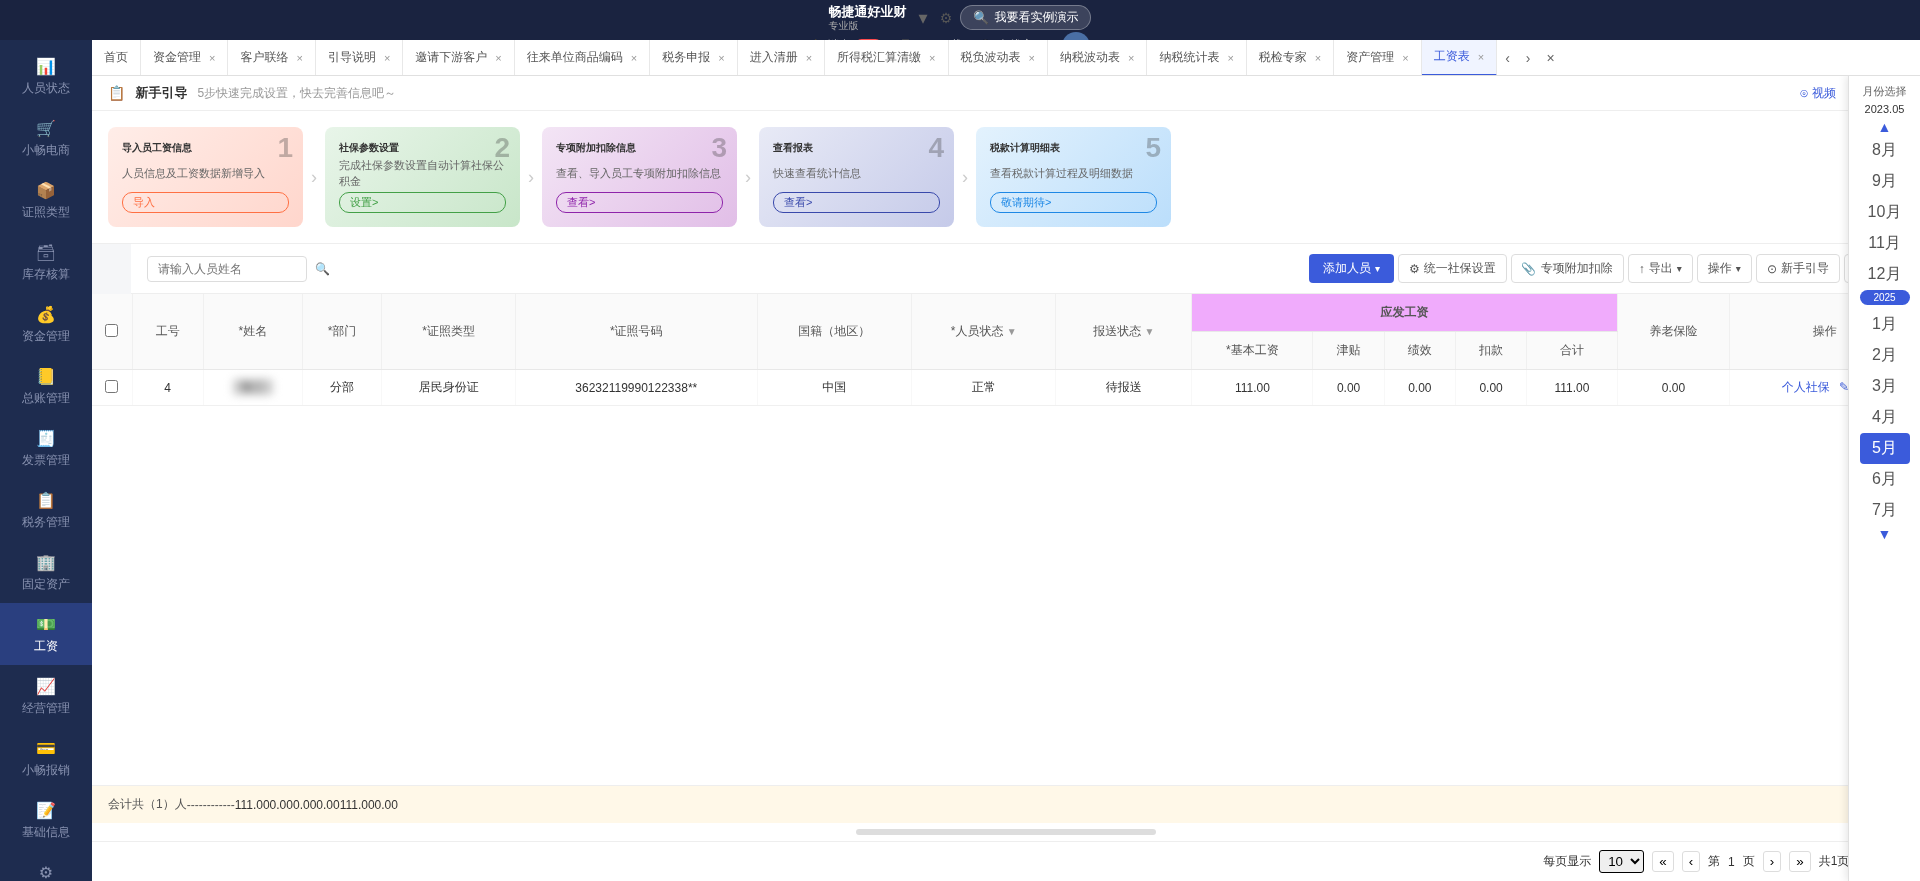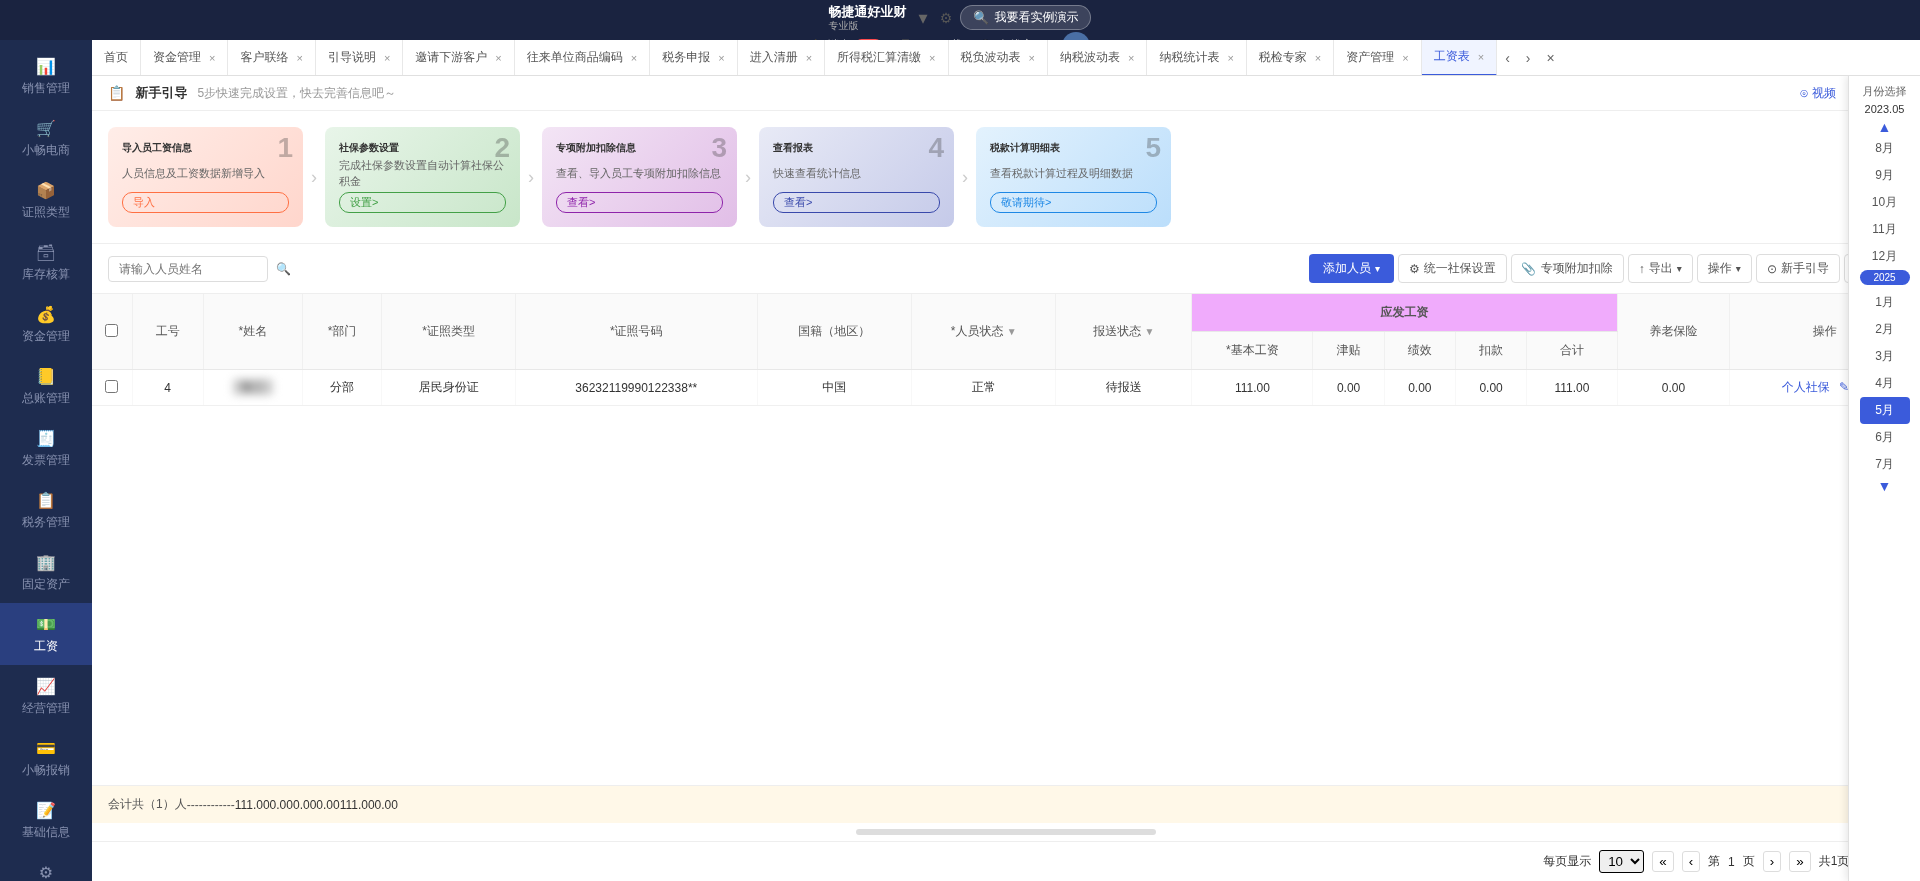--- a/index.html
+++ b/index.html
@@ -53,21 +53,21 @@
     .step-desc { font-size: 11px; color: #666; line-height: 1.4; }
     .step-btn { display: inline-block; padding: 2px 10px; border-radius: 10px; font-size: 11px; cursor: pointer; border: 1px solid; }
     .step-btn-1 { border-color: #ff7043; color: #ff7043; }
     .step-btn-2 { border-color: #43a047; color: #43a047; }
     .step-btn-3 { border-color: #8e24aa; color: #8e24aa; }
     .step-btn-4 { border-color: #3949ab; color: #3949ab; }
     .step-btn-5 { border-color: #1e88e5; color: #1e88e5; }
     .step-arrow { color: #ccc; font-size: 18px; padding: 0 8px; }
 
     
-    .toolbar { background: #fff; padding: 10px 16px; display: flex; align-items: center; gap: 8px; border-bottom: 1px solid #eee; }
+    .toolbar { background: #fff; padding: 10px 16px; display: flex; align-items: center; gap: 8px; border-bottom: 1px solid #eee; margin-left: 39px; }
     .search-input { border: 1px solid #ddd; border-radius: 4px; padding: 5px 10px; width: 160px; font-size: 12px; }
     .search-icon-btn { color: #999; cursor: pointer; }
     .toolbar-right { margin-left: auto; display: flex; gap: 4px; }
     .btn-primary { background: #3b5bdb; color: #fff; border: none; border-radius: 4px; padding: 6px 14px; font-size: 12px; cursor: pointer; display: flex; align-items: center; gap: 4px; }
     .btn-outline { background: #fff; color: #555; border: 1px solid #ddd; border-radius: 4px; padding: 5px 10px; font-size: 12px; cursor: pointer; display: flex; align-items: center; gap: 4px; }
     table { width: 100%; border-collapse: collapse; font-size: 12px; }
     thead tr { background: #fafafa; }
     th { padding: 10px 8px; text-align: center; border-bottom: 1px solid #e8e8e8; border-right: 1px solid #f0f0f0; font-weight: 500; color: #555; white-space: nowrap; }
     td { padding: 9px 8px; text-align: center; border-bottom: 1px solid #f0f0f0; border-right: 1px solid #f8f8f8; color: #333; }
     .th-group { background: #f0abfc; font-weight: 600; }
@@ -87,21 +87,21 @@
     .pagination-bar { background: #fff; padding: 8px 16px; display: flex; align-items: center; justify-content: flex-end; gap: 8px; font-size: 12px; border-top: 1px solid #eee; }
     .page-select { border: 1px solid #000000; border-radius: 3px; padding: 2px 4px; }
     .page-btn { border: 1px solid #ddd; border-radius: 3px; padding: 2px 6px; cursor: pointer; background: #fff; }
     .page-btn:disabled { color: #ccc; cursor: default; }
 
     
     .month-panel { position: absolute; right: 0; top: 0; width: 72px; background: #fff; border-left: 1px solid #e0e0e0; box-shadow: -2px 0 8px rgba(0,0,0,0.1); display: flex; flex-direction: column; align-items: center; padding: 8px 0; z-index: 100; height: 100%; }
     .month-panel-title { font-size: 11px; color: #666; margin-bottom: 4px; text-align: center; }
     .month-year { font-size: 11px; color: #333; font-weight: normal; margin-bottom: 4px; }
     .month-nav { color: #3b5bdb; cursor: pointer; font-size: 14px; }
-    .month-item { width: 50px; text-align: center; padding: 5px 4px; font-size: 12px; cursor: pointer; border-radius: 4px; color: #555; }
+    .month-item { width: 50px; text-align: center; padding: 5px 4px; font-size: 16px; cursor: pointer; border-radius: 4px; color: #555; }
     .month-item.active { background: #3b5bdb; color: #fff; border-radius: 4px; }
     .month-item.year-badge { background: #3b5bdb; color: #fff; font-size: 10px; border-radius: 10px; padding: 2px 6px; margin-bottom: 4px; }
 
     .main-inner { position: relative; display: flex; flex-direction: column; height: 100%; }
     .table-area { flex: 1; overflow: auto; background: #fff; }
 
     .dropdown-arrow { font-size: 10px; }
     .filter-icon { font-size: 10px; color: #999; }
     .blurred { filter: blur(4px); }
   </style>
@@ -140,21 +140,21 @@
       <div style="width:28px;height:28px;border-radius:50%;background:#4a6fa5;cursor:pointer;"></div>
       <div style="color:#ccc;cursor:pointer;font-size:12px;">▾</div>
     </div>
   </div>
 
   <div class="main-layout">
 
     <div class="sidebar">
       <div class="sidebar-item">
         <span class="s-icon">📊</span>
-        <span>销售管理</span>
+        <span>人员状态</span>
       </div>
       <div class="sidebar-item">
         <span class="s-icon">🛒</span>
         <span>小畅电商</span>
       </div>
       <div class="sidebar-item">
         <span class="s-icon">📦</span>
         <span>证照类型</span>
       </div>
       <div class="sidebar-item">

